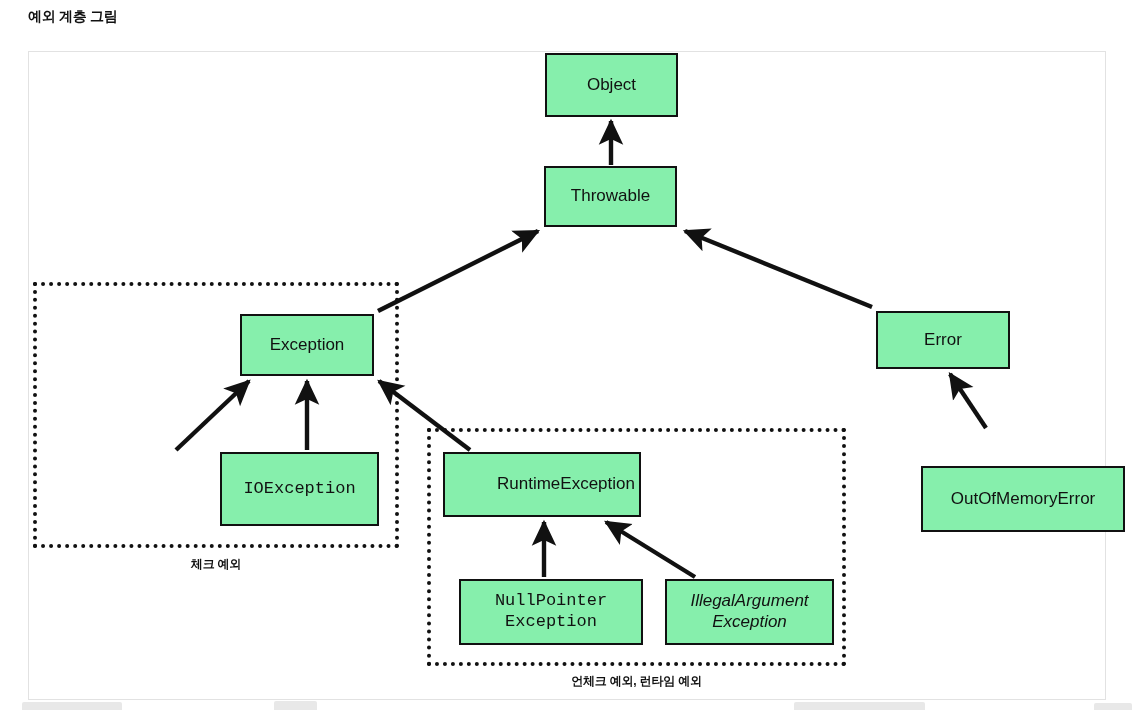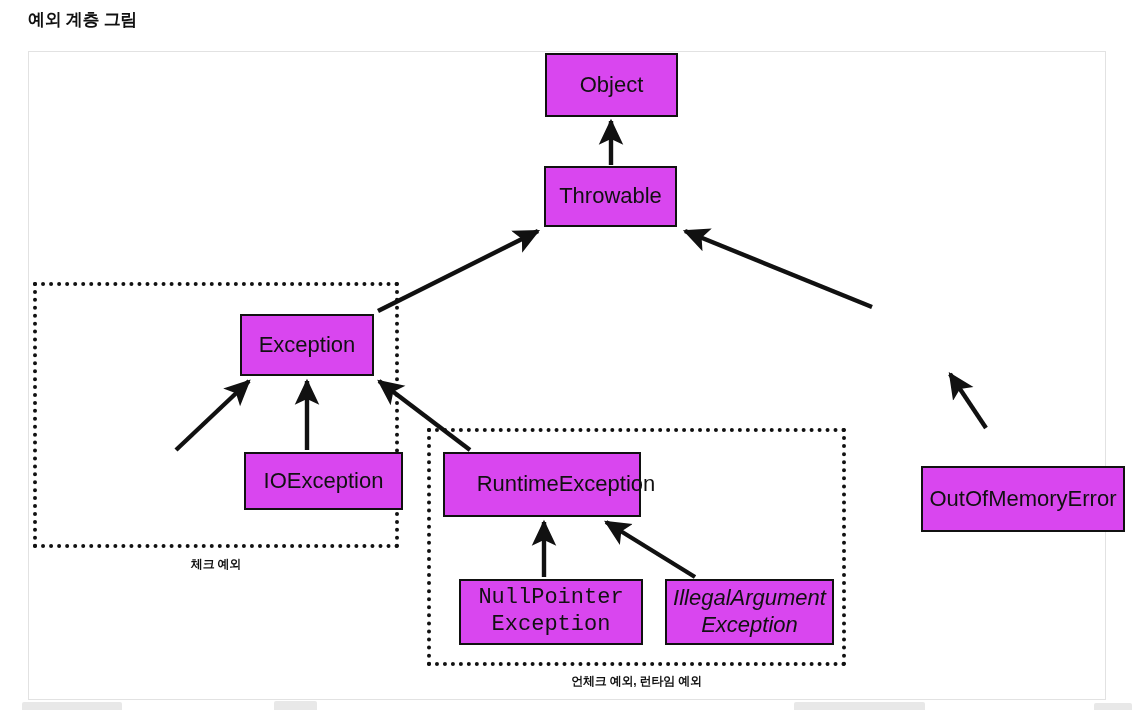--- a/index.html
+++ b/index.html
@@ -13,21 +13,21 @@
     width: 1132px;
     height: 710px;
     background: #ffffff;
     overflow: hidden;
   }
   
   #page-title {
     position: absolute;
     left: 28px;
     top: 8px;
-    font-size: 17px;
+    font-size: 14px;
     font-weight: bold;
     color: #111111;
     letter-spacing: -0.3px;
     white-space: nowrap;
   }
   
   #figure-frame {
     position: absolute;
     left: 28px;
     top: 51px;
@@ -44,26 +44,26 @@
     top: 0;
     width: 1132px;
     height: 710px;
     pointer-events: none;
   }
   
   .node {
     position: absolute;
     box-sizing: border-box;
     border: 2.5px solid #111111;
-    background: #d946ef;
+    background: #86efac;
     display: flex;
     align-items: center;
     justify-content: center;
     text-align: center;
-    font-size: 22px;
+    font-size: 17px;
     color: #111111;
     line-height: 1.22;
     white-space: pre-line;
     z-index: 3;
   }
   
   .group-region {
     position: absolute;
     box-sizing: border-box;
     border: 4px dotted #111111;
@@ -131,23 +131,24 @@
 
   <div class="group-region" style="left:427px; top:428px; width:419px; height:238px;"></div>
   <div class="group-label" style="left:506px; top:673px; width:261px;">언체크 예외, 런타임 예외</div>
 
   <div class="node" style="left:545px; top:53px; width:133px; height:64px;">Object</div>
 
   <div class="node" style="left:544px; top:166px; width:133px; height:61px;">Throwable</div>
 
   <div class="node" style="left:240px; top:314px; width:134px; height:62px;">Exception</div>
 
+  <div class="node" style="left:876px; top:311px; width:134px; height:58px;">Error</div>
 
 
-  <div class="node" style="left:244px; top:452px; width:159px; height:58px;">IOException</div>
+  <div class="node" style="left:220px; top:452px; width:159px; height:74px;font-family:Liberation Mono, monospace;">IOException</div>
 
   <div class="node" style="left:443px; top:452px; width:198px; height:65px;padding-left:48px;">RuntimeException</div>
 
   <div class="node" style="left:921px; top:430px; width:204px; height:66px;margin-top:36px;">OutOfMemoryError</div>
 
   <div class="node" style="left:459px; top:579px; width:184px; height:66px;font-family:Liberation Mono, monospace;">NullPointer
 Exception</div>
 
   <div class="node" style="left:665px; top:579px; width:169px; height:66px;font-style:italic;">IllegalArgument
 Exception</div>

